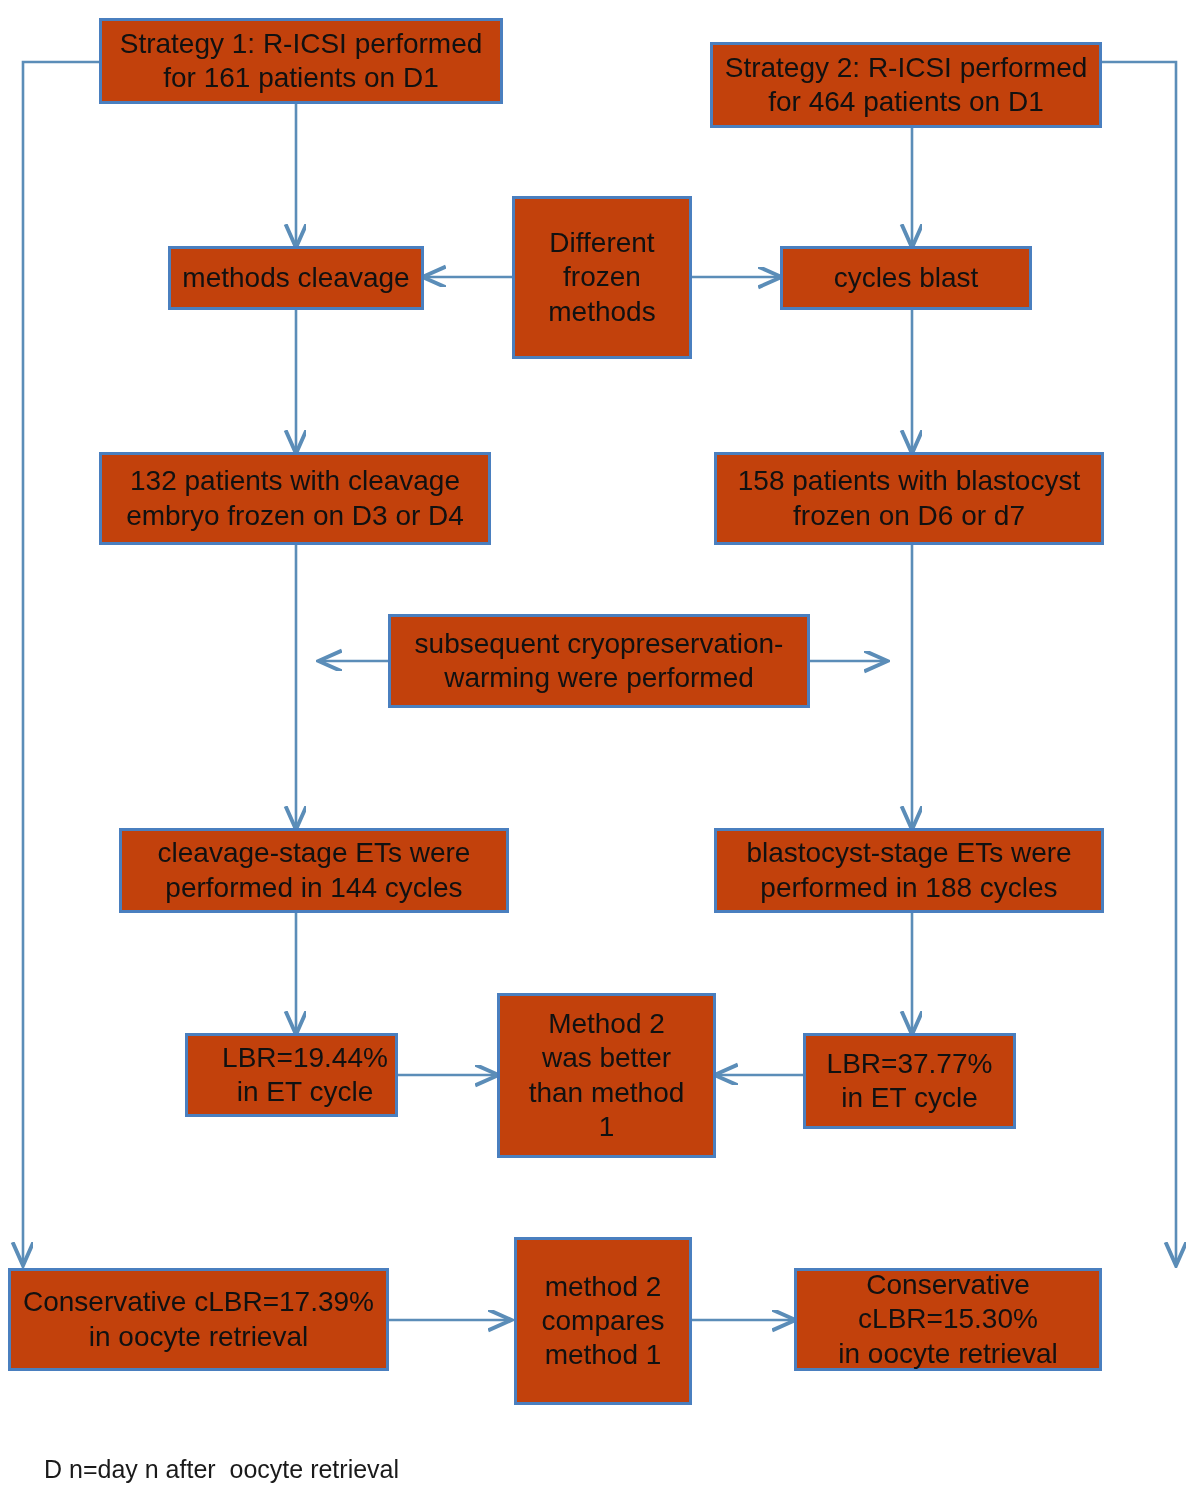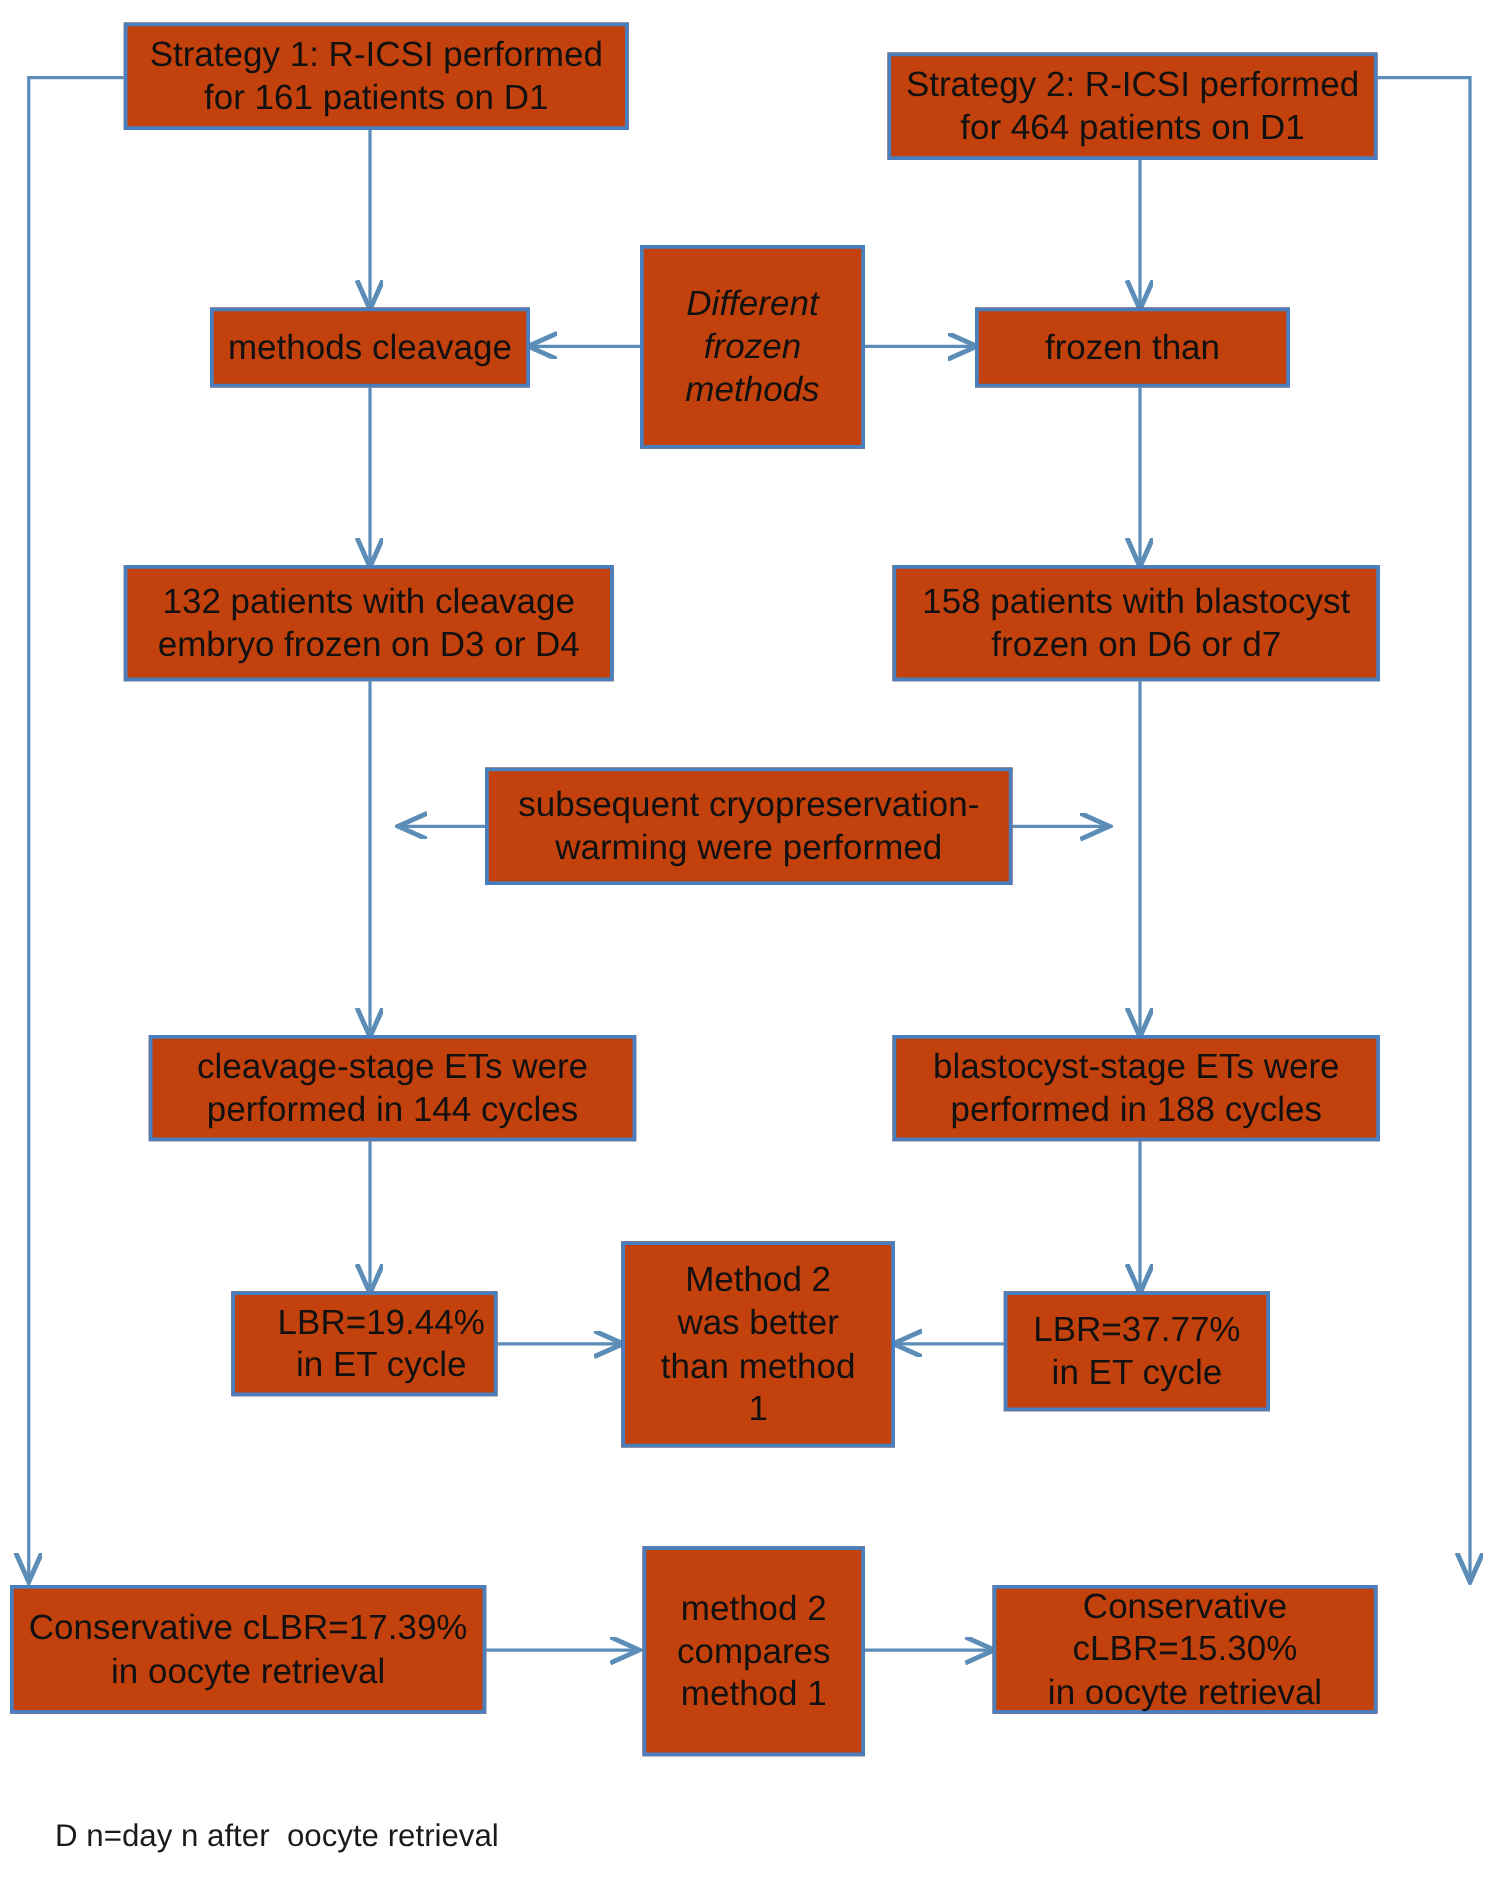--- a/index.html
+++ b/index.html
@@ -115,28 +115,28 @@
 
   <div class="node fs-28" style="left:710px; top:18px; width:392px; height:86px;margin-top:24px;">
     <span class="node-text">Strategy 2: R-ICSI performed
 for 464 patients  on D1</span>
   </div>
 
   <div class="node fs-28" style="left:168px; top:246px; width:256px; height:64px;">
     <span class="node-text">methods cleavage</span>
   </div>
 
-  <div class="node fs-28" style="left:512px; top:196px; width:180px; height:163px;font-style:italic;">
+  <div class="node fs-28" style="left:512px; top:196px; width:180px; height:163px;">
     <span class="node-text">Different
 frozen
 methods</span>
   </div>
 
   <div class="node fs-28" style="left:780px; top:246px; width:252px; height:64px;">
-    <span class="node-text">frozen than</span>
+    <span class="node-text">cycles blast</span>
   </div>
 
   <div class="node fs-28" style="left:99px; top:452px; width:392px; height:93px;">
     <span class="node-text">132 patients with cleavage
 embryo frozen on D3 or D4</span>
   </div>
 
   <div class="node fs-28" style="left:714px; top:452px; width:390px; height:93px;">
     <span class="node-text">158 patients with blastocyst
 frozen on D6 or d7</span>

